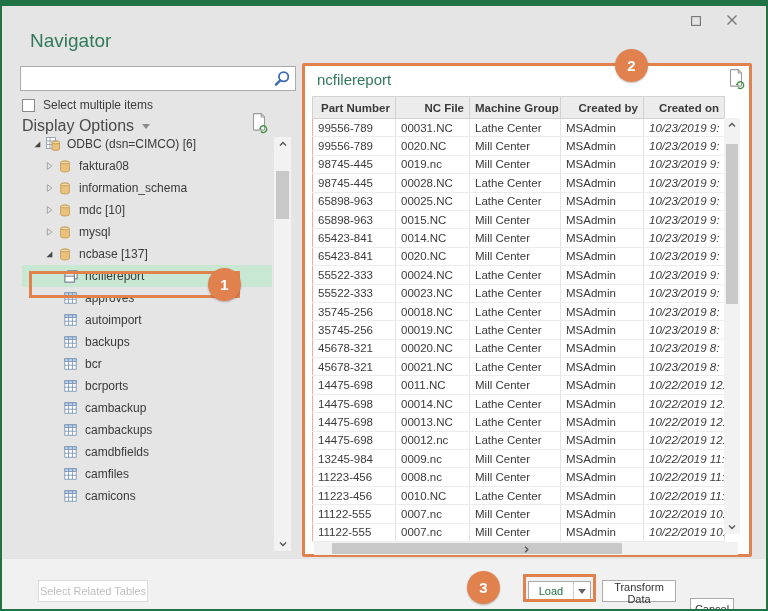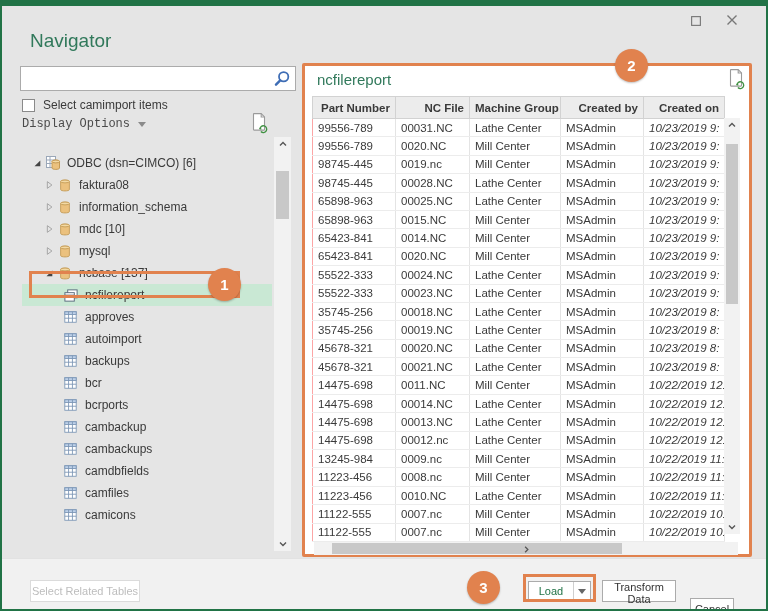--- a/index.html
+++ b/index.html
@@ -15,27 +15,27 @@
   .page-title { position:absolute; left:28px; top:24px; font-size:19px; color:#31795B; font-weight:400; }
 
   
   .search-box { position:absolute; left:18px; top:60px; width:276px; height:25px; border:1px solid #ABABAB; background:#fff; display:flex; align-items:center; }
   .search-box input { flex:1; border:none; outline:none; height:100%; padding:0 6px; font-size:12px; font-family:inherit; }
   .search-icon { width:20px; height:20px; margin-right:3px; flex:none; }
 
   .check-row { position:absolute; left:20px; top:92px; display:flex; align-items:center; font-size:12px; color:#3A3A3A; }
   .checkbox { width:13px; height:13px; border:1px solid #8A8A8A; background:#fff; margin-right:8px; display:inline-block; }
 
-  .display-options { position:absolute; left:20px; top:111px; display:flex; align-items:center; font-size:12px; color:#4A4A4A; cursor:pointer;font-family:Liberation Mono, monospace; }
+  .display-options { position:absolute; left:20px; top:111px; display:flex; align-items:center; font-size:16px; color:#4A4A4A; cursor:pointer; }
   .caret-down { width:0; height:0; border-left:4px solid transparent; border-right:4px solid transparent; border-top:5px solid #8A8A8A; margin-left:8px; }
   .refresh-btn { position:absolute; width:20px; height:22px; background:transparent; border:none; cursor:pointer; padding:0; }
   .refresh-left { left:247px; top:106px; }
 
   
-  .tree { position:absolute; left:20px; top:146px; width:250px; height:420px; overflow:hidden; }
+  .tree { position:absolute; left:20px; top:127px; width:250px; height:420px; overflow:hidden; }
   .tree-row { height:22px; display:flex; align-items:center; font-size:12px; color:#3A3A3A; cursor:pointer; white-space:nowrap; }
   .tree-row.selected { background:#C9E8D4; }
   .tree-row .expander { width:14px; height:12px; flex:none; display:flex; align-items:center; justify-content:center; }
   .tree-row .tree-icon { width:17px; height:16px; flex:none; margin-right:6px; display:flex; align-items:center; justify-content:center; }
   .tree-row.level0 { padding-left:8px; }
   .tree-row.level1 { padding-left:20px; }
   .tree-row.level2 { padding-left:26px; }
 
   
   .scrollbar { position:absolute; background:#F2F2F2; }
@@ -51,21 +51,21 @@
   table.preview th { background:#ECECEC; border:1px solid #D2D2D2; font-weight:bold; height:22px; text-align:right; padding:0 5px; overflow:hidden; white-space:nowrap; }
   table.preview th:last-child { text-align:right; }
   table.preview td { border-right:1px solid #E4E4E4; border-bottom:1px solid #ECECEC; height:18.4px; padding:0 5px; overflow:hidden; white-space:nowrap; }
   table.preview td:first-child { border-left:1px solid #fca5a5; }
   table.preview td:last-child { text-align:right; font-style:italic; }
 
   
   .footer-line { position:absolute; left:0; top:552px; width:100%; height:1px; background:#E2E2E2; }
   .footer { position:absolute; left:0; top:553px; width:100%; height:56px; background:#F1F1F1; }
   .btn { position:absolute; background:#fff; border:1px solid #ABABAB; font-size:11px; color:#333; font-family:inherit; cursor:pointer; }
-  .btn-select-related { left:28px; top:21px; width:110px; height:22px; border-color:#DBDBDB; color:#BDBDBD; cursor:default; }
+  .btn-select-related { left:36px; top:21px; width:110px; height:22px; border-color:#DBDBDB; color:#BDBDBD; cursor:default; }
   .load-group { position:absolute; left:526px; top:22px; width:63px; height:20px; display:flex; border:1px solid #ABABAB; background:#fff; }
   .load-main { flex:1; border:none; background:#fff; color:var(--accent-green,#217346); font-size:11px; font-family:inherit; cursor:pointer; }
   .load-drop { width:17px; border:none; border-left:1px solid #CFCFCF; background:#fff; display:flex; align-items:center; justify-content:center; cursor:pointer; }
   .btn-transform { left:600px; top:21px; width:74px; height:22px; }
   .btn-cancel { left:688px; top:39px; width:44px; height:22px; }
 
   
   .anno-rect { position:absolute; border:3px solid var(--accent-orange,#E1824E); pointer-events:none; }
   .anno-tree { left:27px; top:265px; width:211px; height:27px; }
   .anno-load { left:521px; top:568px; width:73px; height:28px; }
@@ -99,21 +99,21 @@
     <span class="search-icon">
       <svg width="20" height="20" viewBox="0 0 18 18">
           <circle cx="10.5" cy="7" r="4.2" fill="none" stroke="#3E6DB5" stroke-width="1.6"></circle>
           <path d="M7.4 10.3L3.6 14.1" stroke="#3E6DB5" stroke-width="2.2" stroke-linecap="round"></path>
         </svg>
     </span>
   </div>
 
   <div class="check-row">
     <span class="checkbox"></span>
-    <span>Select camimport items</span>
+    <span>Select multiple items</span>
   </div>
 
   <div class="display-options">
     <span>Display Options</span>
     <span class="caret-down"></span>
   </div>
 
   <button class="refresh-btn refresh-left">
     <svg width="20" height="22" viewBox="0 0 18 20">
       <path d="M4 1.5h7l3 3V16a.5.5 0 0 1-.5.5H4.5A.5.5 0 0 1 4 16V2a.5.5 0 0 1 .5-.5z" fill="#fff" stroke="#9A9A9A"></path>

